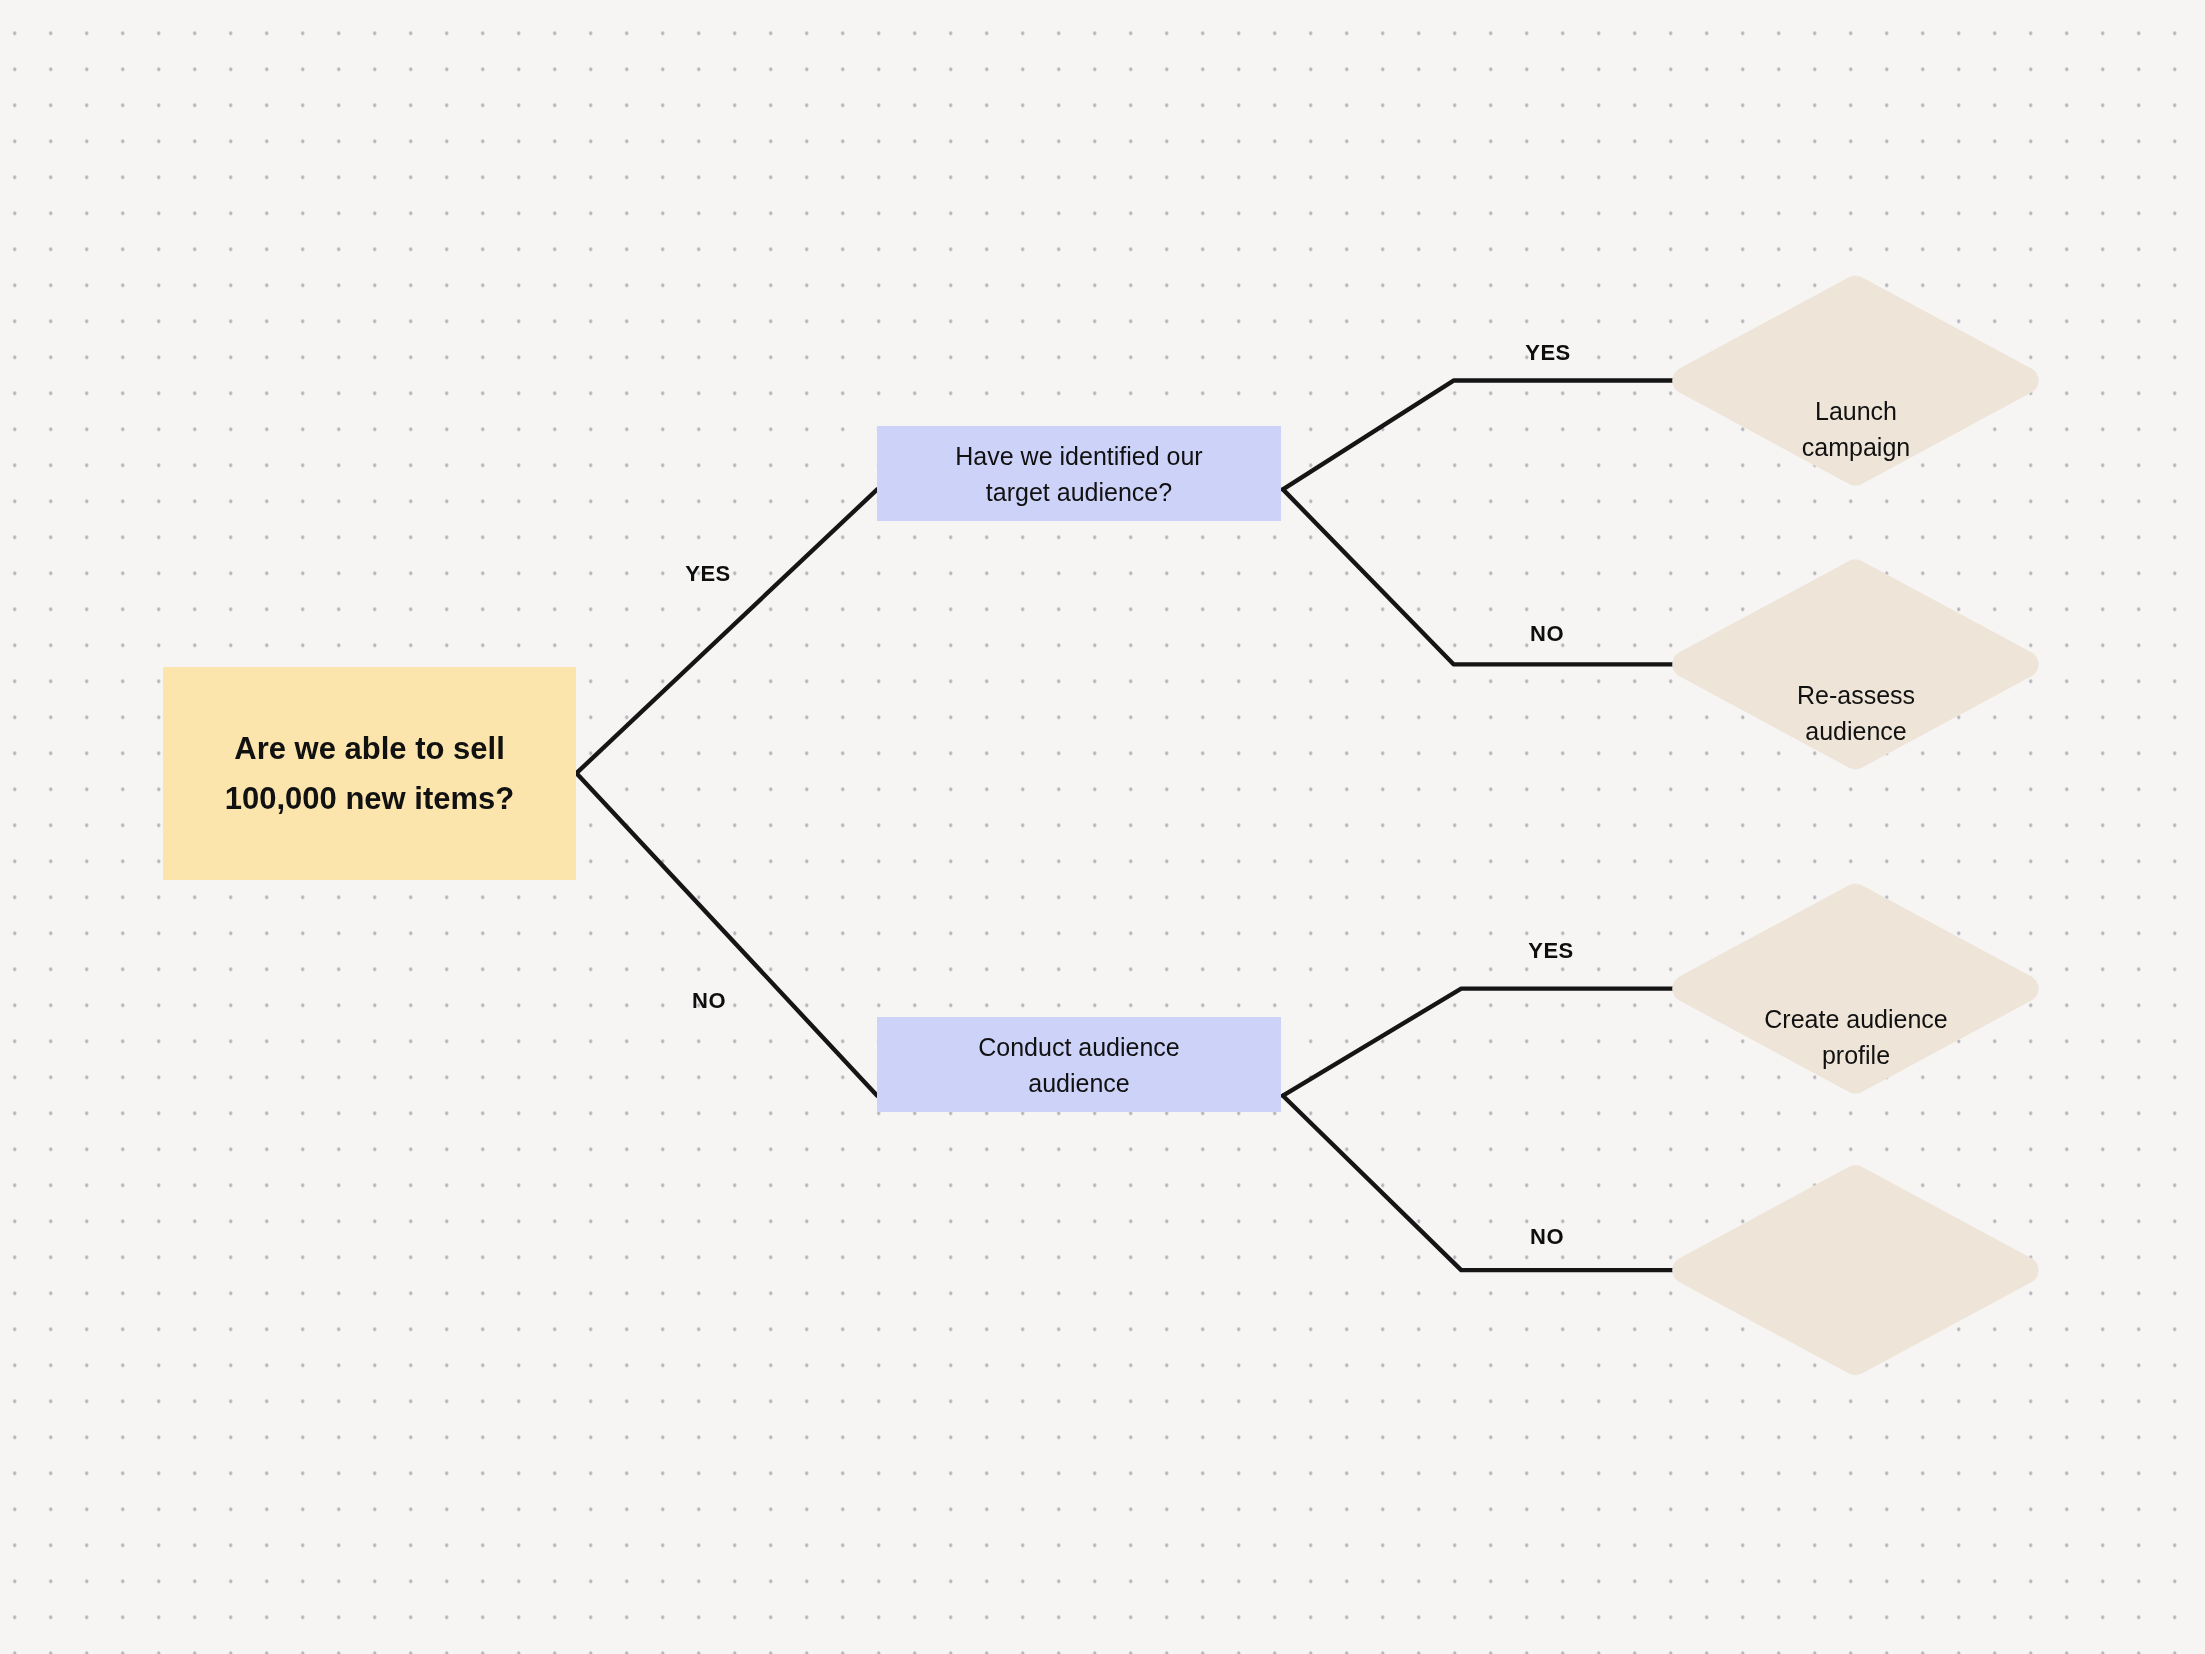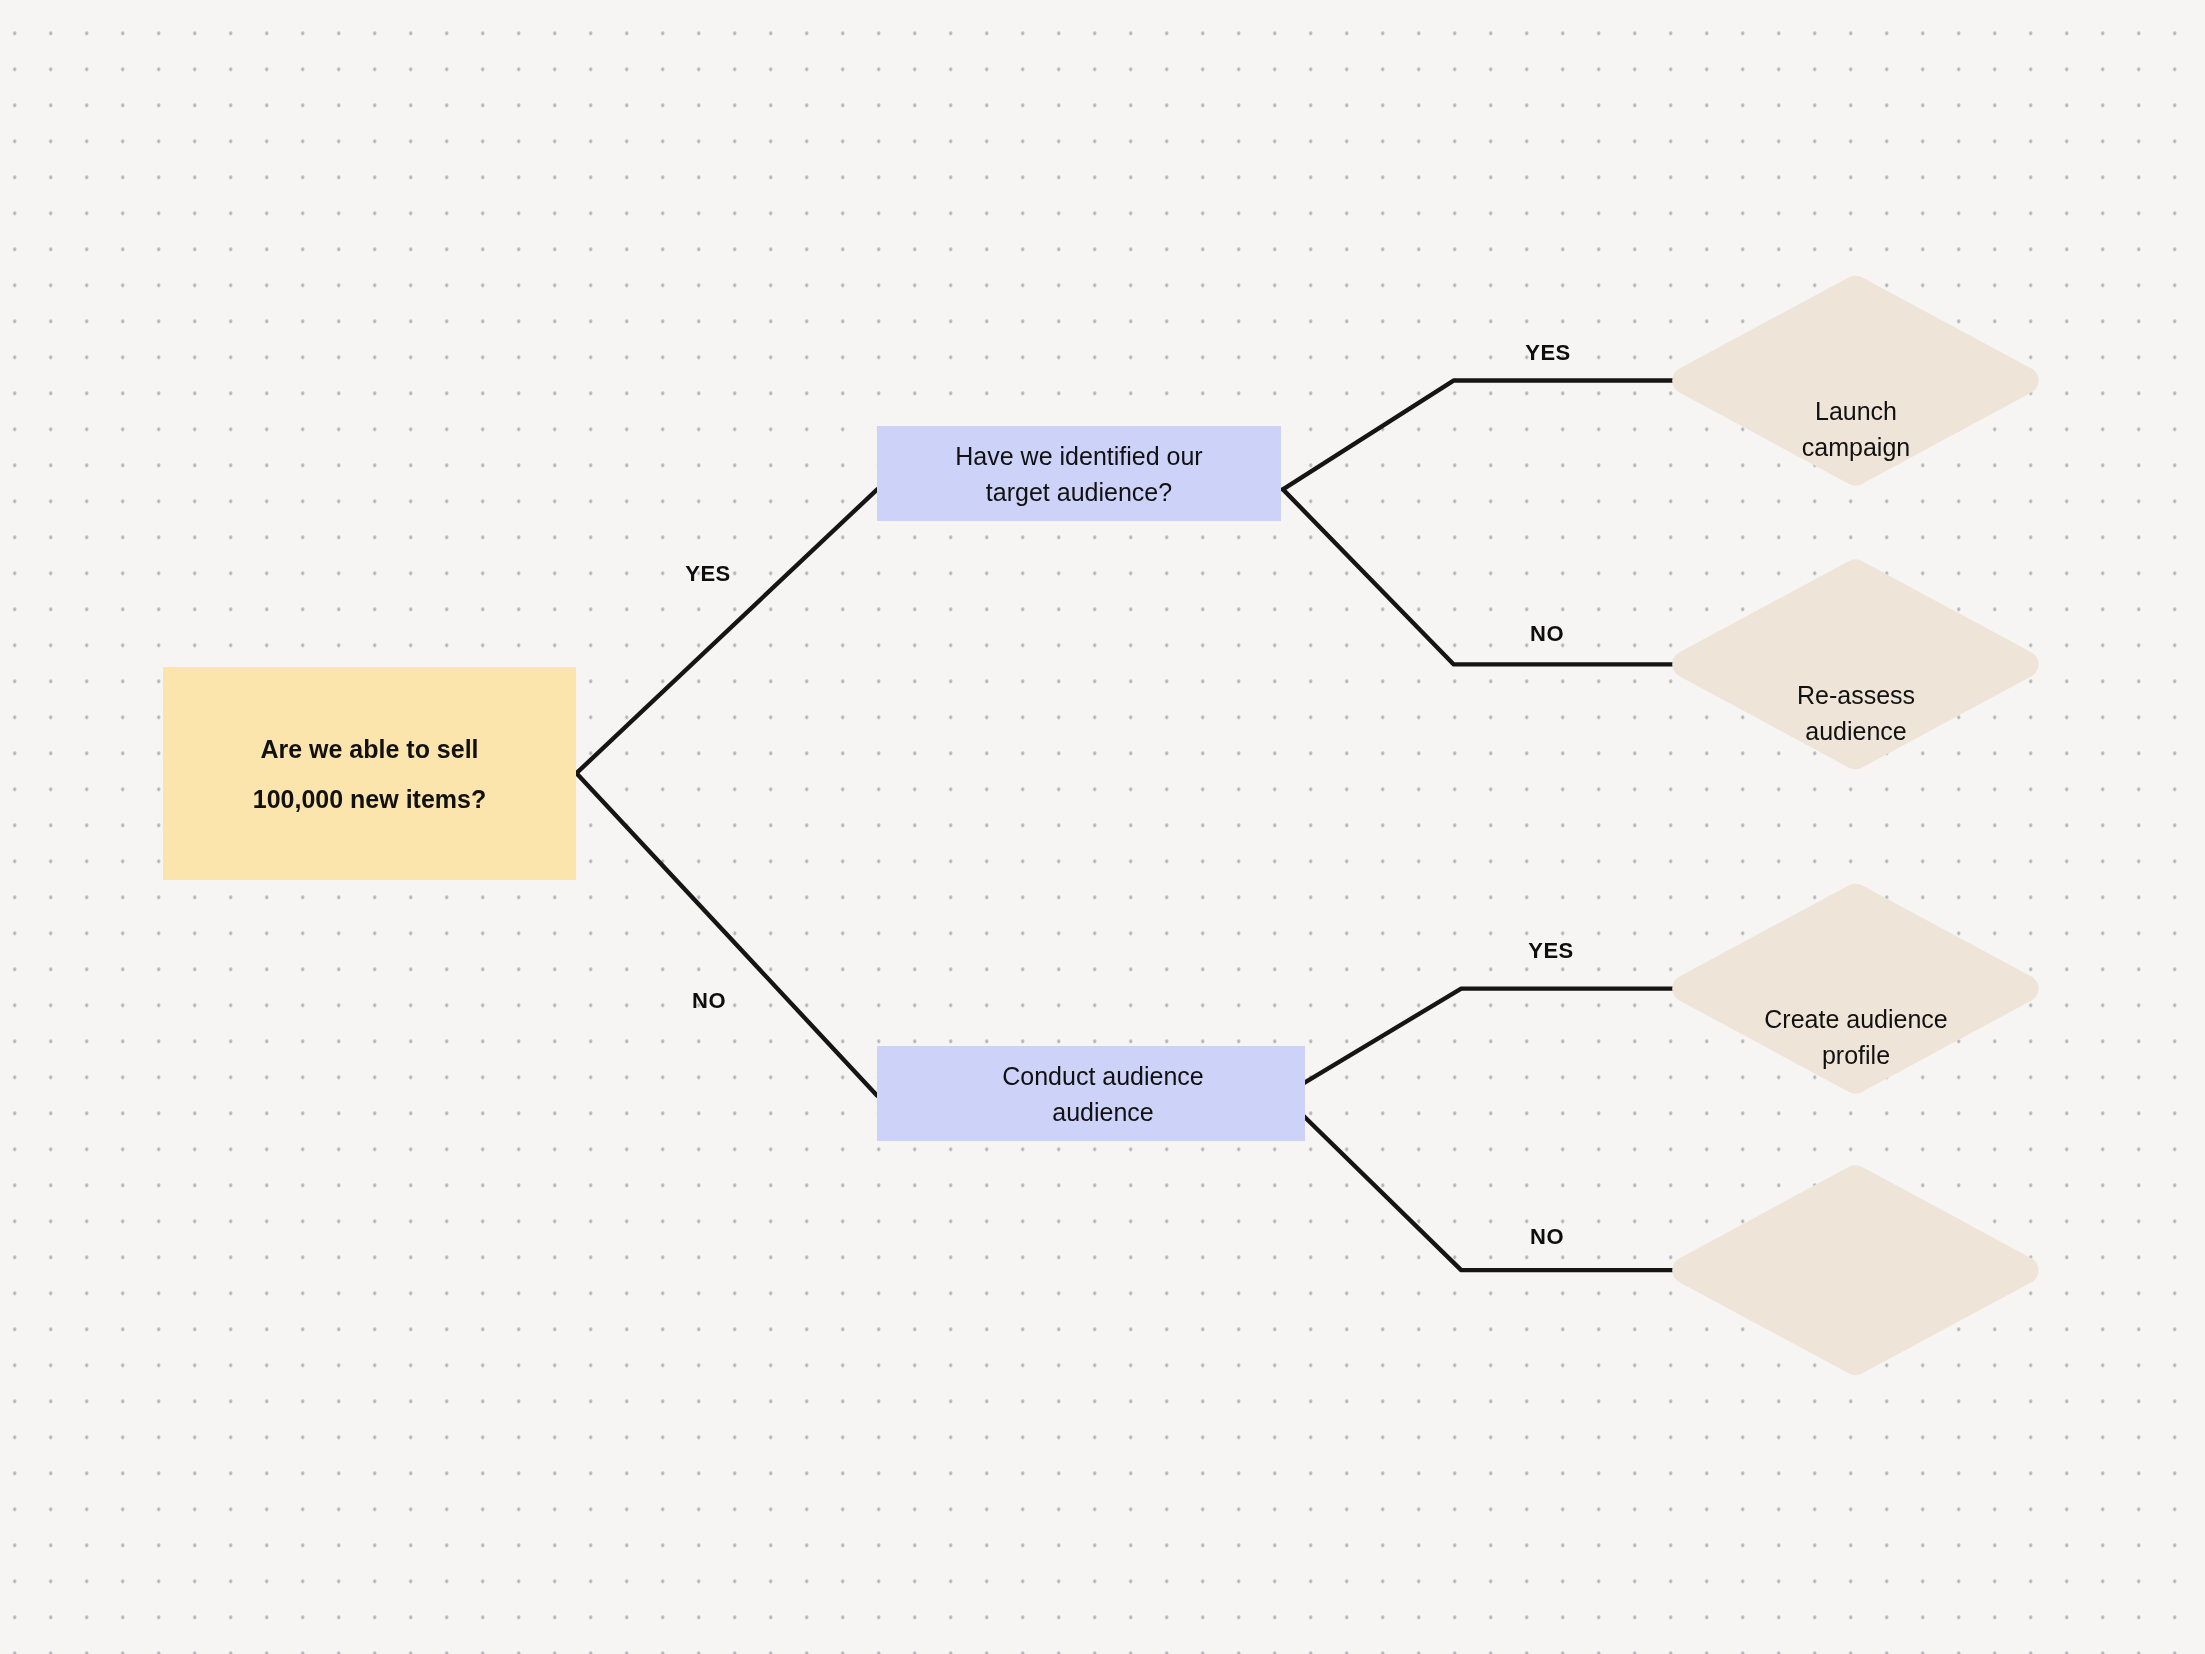--- a/index.html
+++ b/index.html
@@ -43,33 +43,33 @@
     flex-direction: column;
     align-items: center;
     justify-content: center;
     text-align: center;
     color: #111111;
   }
   .node-root {
     left: 163px; top: 667px;
     width: 413px; height: 213px;
     background: #FBE5AC;
-    font-size: 25px;
+    font-size: 31px;
     font-weight: 700;
     line-height: 50px;
   }
   .node-question {
     background: #CDD2F8;
     width: 404px; height: 95px;
     font-size: 25px;
     font-weight: 400;
     line-height: 36px;
   }
   .node-q-top    { left: 877px; top: 426px; }
-  .node-q-bottom { left: 877px; top: 1046px; padding-left: 24px; }
+  .node-q-bottom { left: 877px; top: 1017px; }
 
   .diamond-label {
     position: absolute;
     width: 350px;
     transform: translate(-50%, -50%);
     text-align: center;
     color: #111111;
     font-size: 25px;
     font-weight: 400;
     line-height: 36px;

